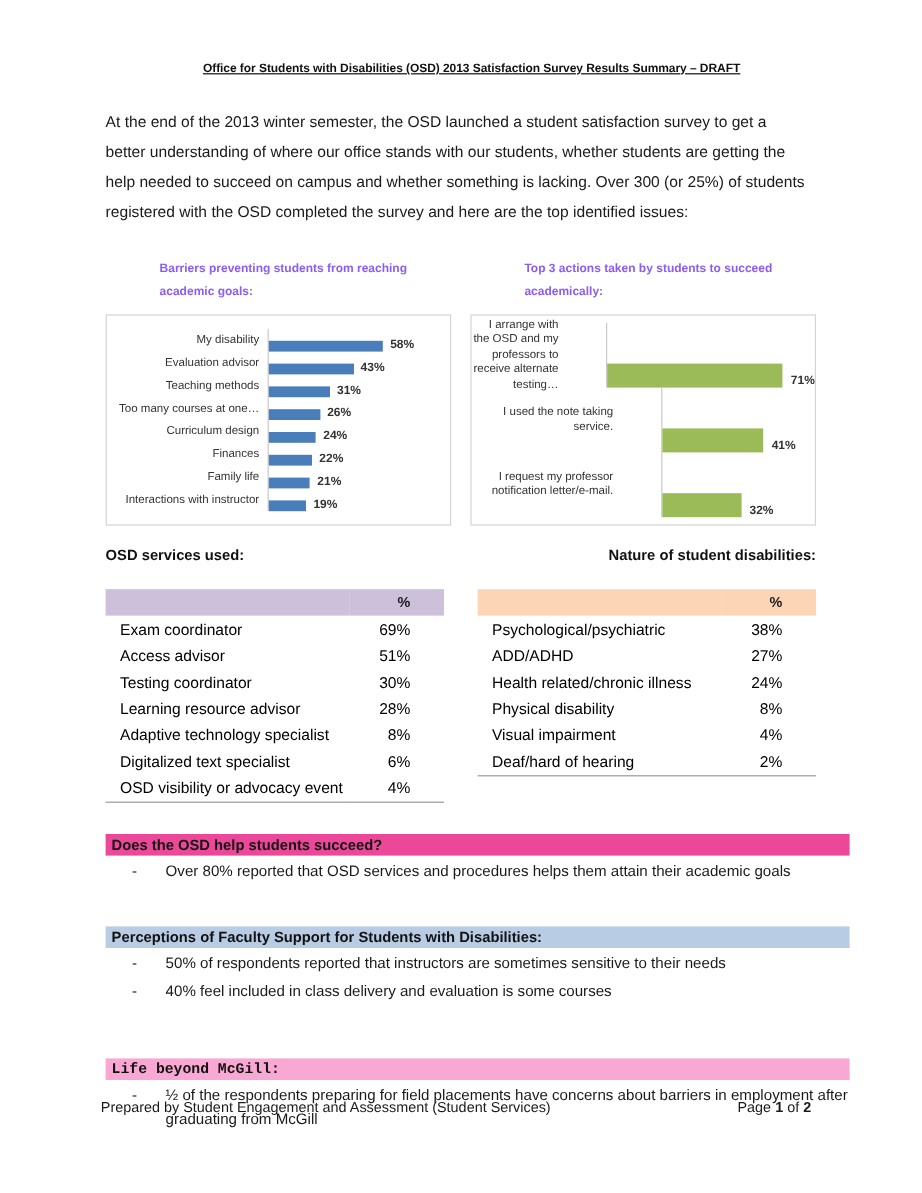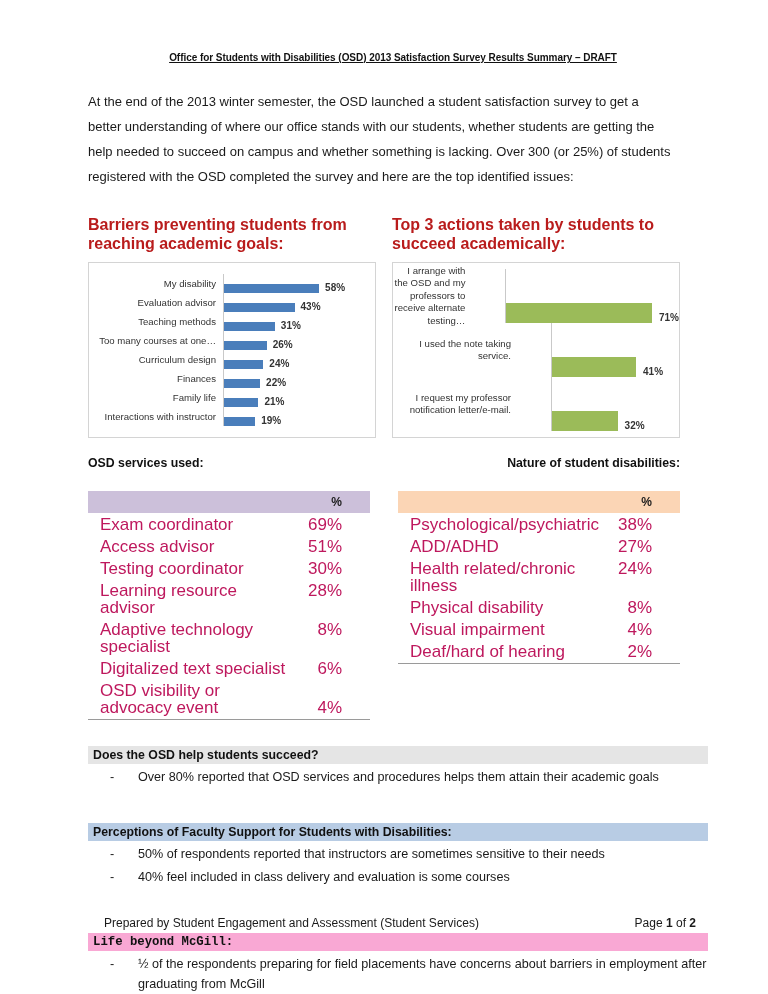--- a/index.html
+++ b/index.html
@@ -46,25 +46,26 @@
 
   
   .charts-row {
     margin-top: 26px;
     display: flex;
     justify-content: space-between;
     width: 592px;
   }
   .chart-col { width: 288px; }
   .chart-heading {
-    font-size: 16px;
+    font-size: 10px;
     font-weight: bold;
     line-height: 19px;
-    color: #b91c1c;
+    color: #8b5cf6;
     min-height: 38px;
+    margin-left: 45px;
   }
   .chart-heading.right { text-align: left; }
   .chart-box {
     margin-top: 9px;
     border: 1px solid #d4d4d4;
     background: #fff;
     box-sizing: border-box;
     height: 176px;
     position: relative;
     overflow: hidden;
@@ -158,43 +159,43 @@
   .data-table th {
     font-weight: bold;
     font-size: 12px;
     padding: 4px 0 4px 0;
     text-align: left;
   }
   .data-table th.lbl { width: 72%; }
   .data-table th.val { text-align: right; padding-right: 28px; }
   .data-table td {
     padding: 2.5px 0;
-    font-size: 17px;
-    color: #be185d;
+    font-size: 13px;
+    color: #000000;
     vertical-align: top;
     line-height: 17px;
   }
   .data-table td.lbl { padding-left: 12px; }
   .data-table td.val { text-align: right; padding-right: 28px; white-space: nowrap; }
   .data-table tr.last td { border-bottom: 1px solid #9a9a9a; padding-bottom: 3px; }
   #table-services th { background: #ccc0da; }
   #table-disabilities th { background: #fbd5b5; }
   #table-services .data-table { }
 
   
   .section { width: 620px; }
   .banner {
     font-size: 12.3px;
     font-weight: bold;
     color: #111;
     padding: 2px 0 2px 5px;
     box-sizing: border-box;
     width: 620px;
   }
-  .banner.pink  { background: #e5e5e5; }
+  .banner.pink  { background: #ec4899; }
   .banner.blue  { background: #b8cce4; }
   .banner.green { background: #f9a8d4; font-family: Liberation Mono, monospace; }
   .bullets { margin: 0; padding: 0; list-style: none; }
   .bullet {
     display: flex;
     font-size: 12.6px;
     line-height: 20px;
     margin-top: 3px;
     color: #1a1a1a;
   }
@@ -207,21 +208,21 @@
   }
   .bullet .txt { flex: 1; padding-left: 28px; }
 
   #section-succeed { margin-top: 26px; }
   #section-perceptions { margin-top: 36px; }
   #section-life { margin-top: 46px; }
 
   
   .footer {
     position: absolute;
-    left: 104px;
+    left: 84px;
     top: 916px;
     width: 592px;
     display: flex;
     justify-content: space-between;
     font-size: 12px;
     color: #1a1a1a;
   }
   .footer .pageno b { font-weight: bold; }
 </style>
 </head>

